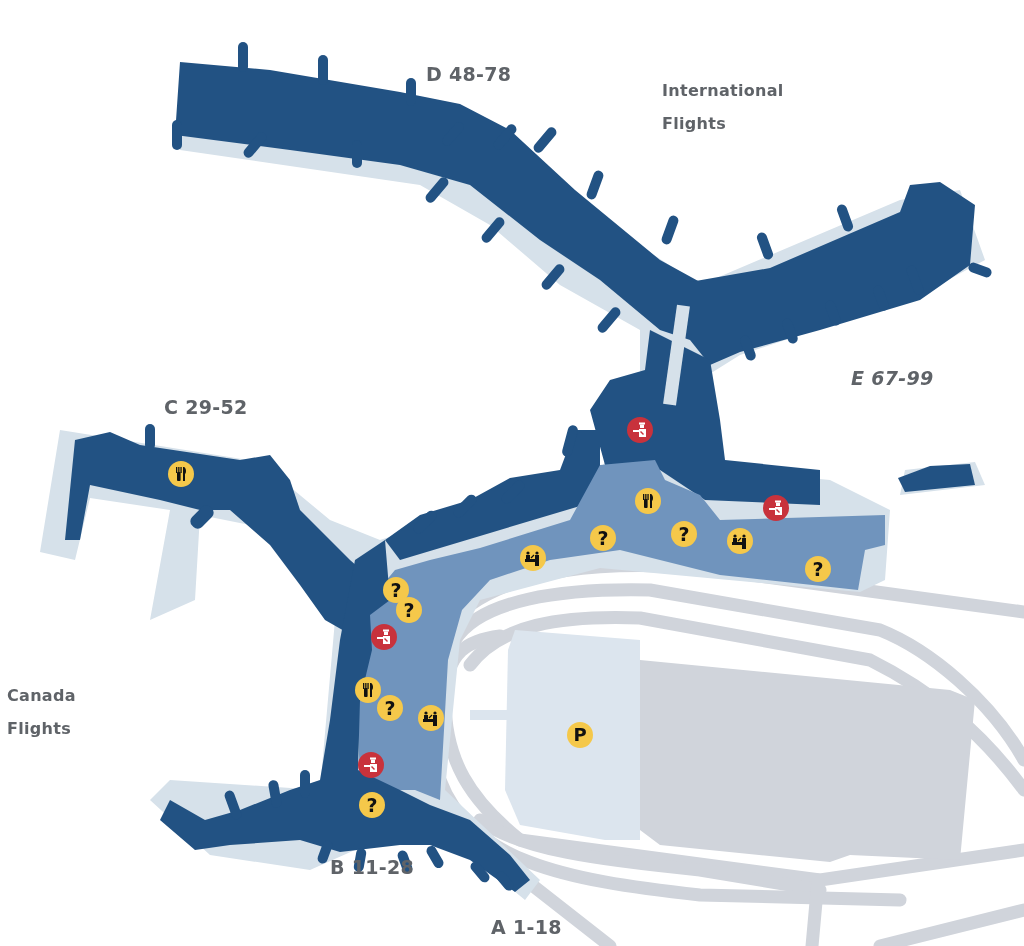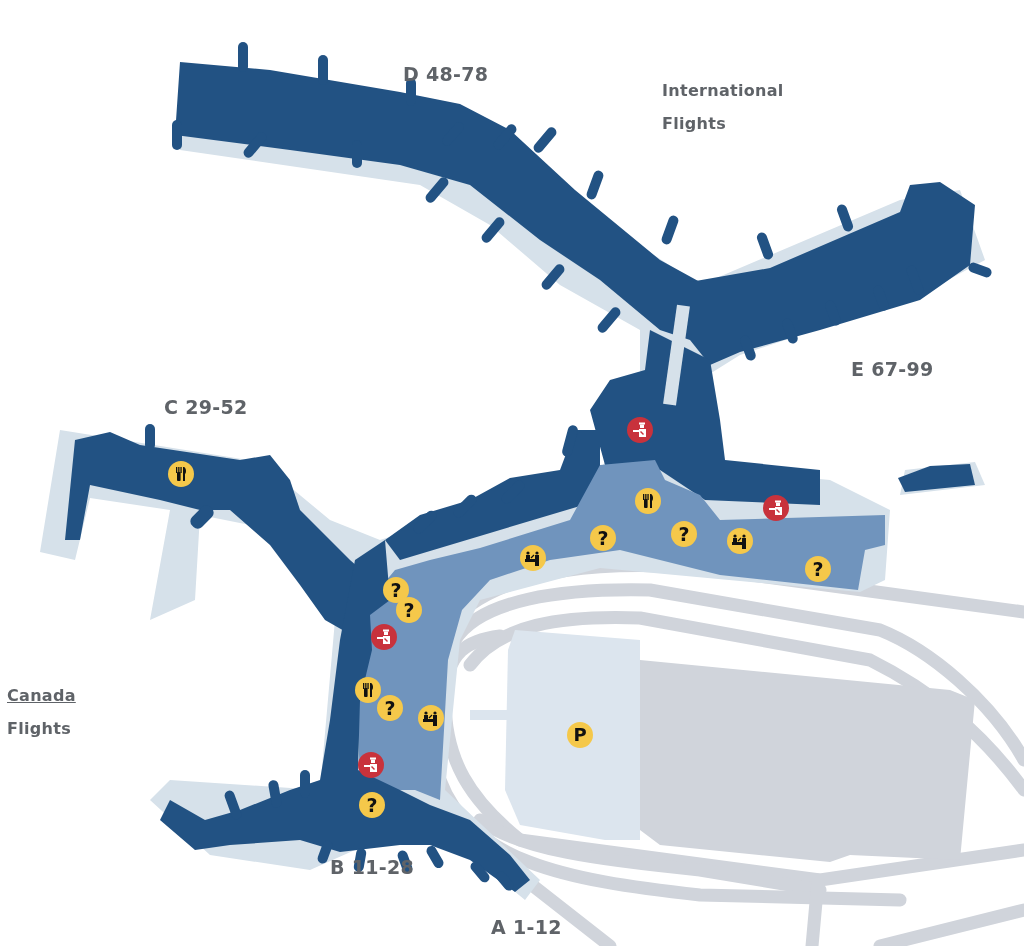--- a/index.html
+++ b/index.html
@@ -111,29 +111,29 @@
     <rect x="300" y="770" width="10" height="28" rx="5"></rect>
     <rect x="320" y="840" width="10" height="24" rx="5" transform="rotate(20 325 852)"></rect>
     <rect x="355" y="848" width="10" height="24" rx="5" transform="rotate(10 360 860)"></rect>
     <rect x="400" y="850" width="10" height="24" rx="5" transform="rotate(-20 405 862)"></rect>
     <rect x="430" y="845" width="10" height="24" rx="5" transform="rotate(-30 435 857)"></rect>
     <rect x="475" y="860" width="10" height="24" rx="5" transform="rotate(-40 480 872)"></rect>
     <rect x="500" y="870" width="10" height="22" rx="5" transform="rotate(-40 505 881)"></rect>
   </g>
 </svg>
 
-<div class="label" style="left:403px; top:58px;">D 48-78</div>
+<div class="label" style="left:426px; top:58px;">D 48-78</div>
 <div class="label big" style="left:662px; top:74px;">International</div>
 <div class="label big" style="left:662px; top:107px;">Flights</div>
-<div class="label" style="left:851px; top:353px;">E 67-99</div>
+<div class="label" style="left:851px; top:362px;font-style:italic;">E 67-99</div>
 <div class="label" style="left:164px; top:391px;text-align:center;">C 29-52</div>
-<div class="label big" style="left:7px; top:679px;text-decoration:underline;">Canada</div>
+<div class="label big" style="left:7px; top:679px;">Canada</div>
 <div class="label big" style="left:7px; top:712px;">Flights</div>
 <div class="label" style="left:330px; top:851px;">B 11-28</div>
-<div class="label" style="left:491px; top:911px;">A 1-12</div>
+<div class="label" style="left:491px; top:911px;">A 1-18</div>
 
 <div id="pois">
     <div class="poi yellow" style="left: 181px; top: 474px;">
       <span>
         <svg width="16" height="16" viewBox="0 0 16 16">
           <rect x="3" y="1" width="1.3" height="6" fill="#111"></rect>
           <rect x="5.2" y="1" width="1.3" height="6" fill="#111"></rect>
           <rect x="7.4" y="1" width="1.3" height="6" fill="#111"></rect>
           <rect x="4" y="6" width="3.6" height="9" rx="1" fill="#111"></rect>
           <path d="M11 1 C 13.5 2, 13.5 7, 12 8 L 12 15 L 10 15 L 10 1 Z" fill="#111"></path>

